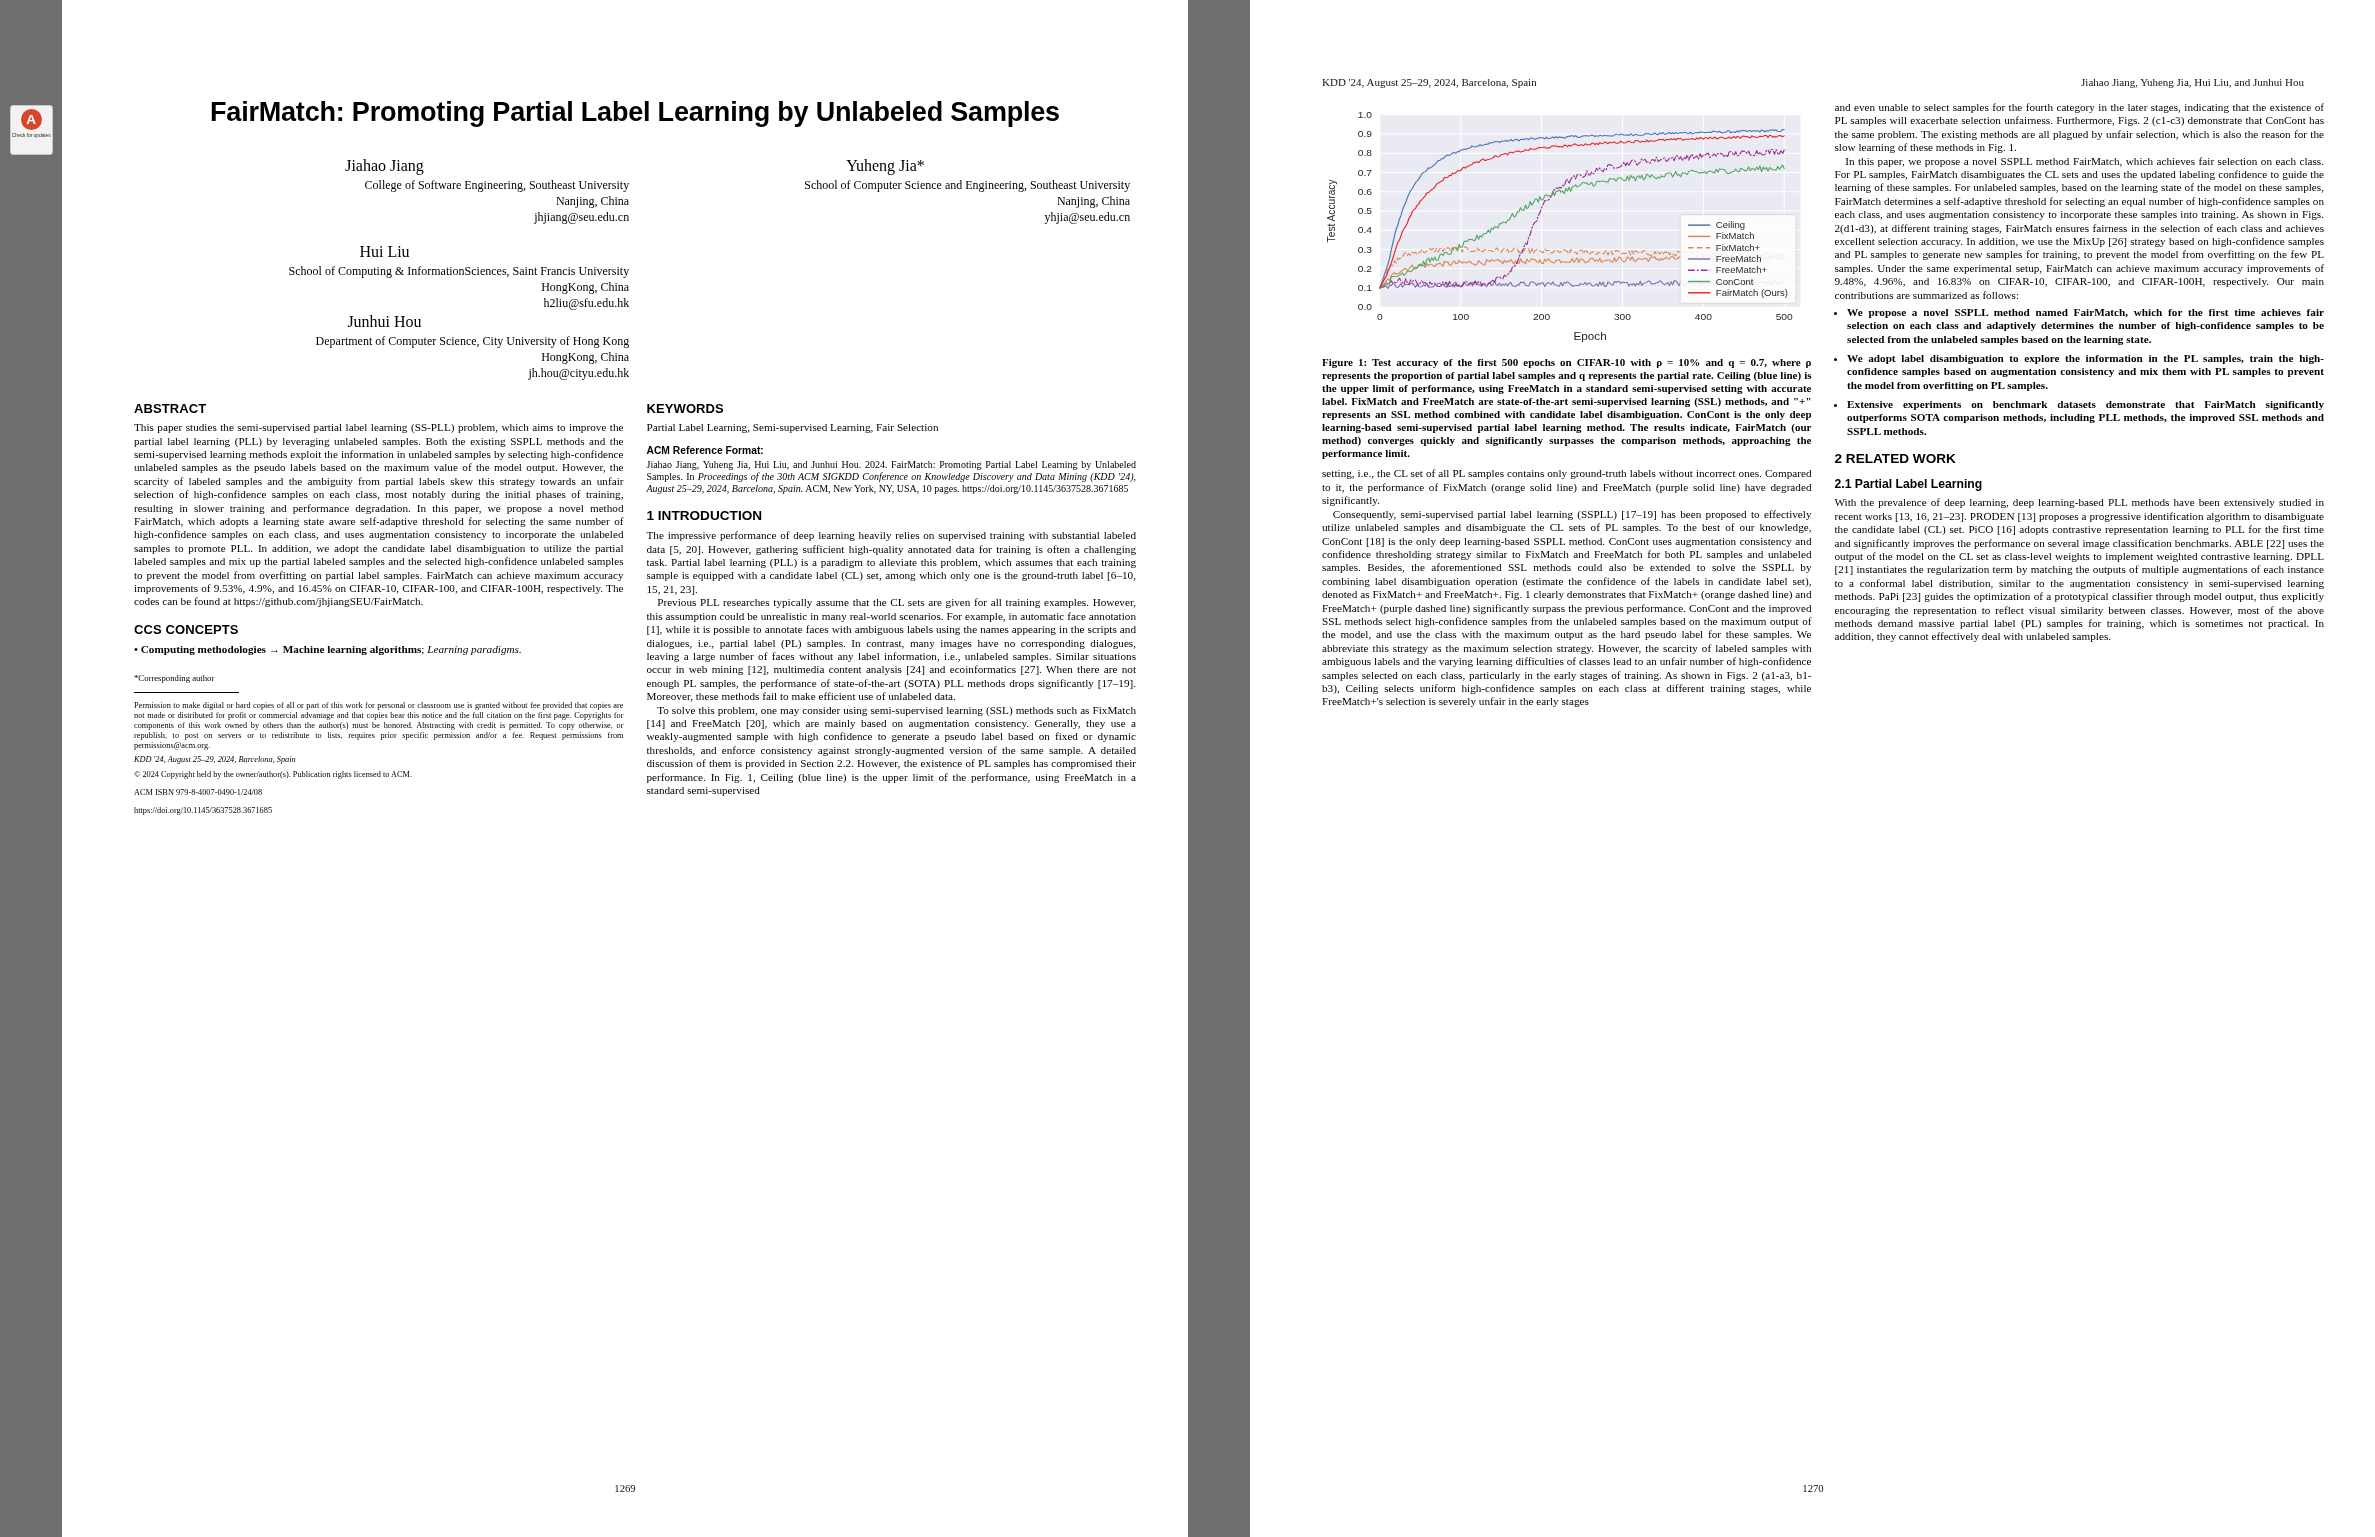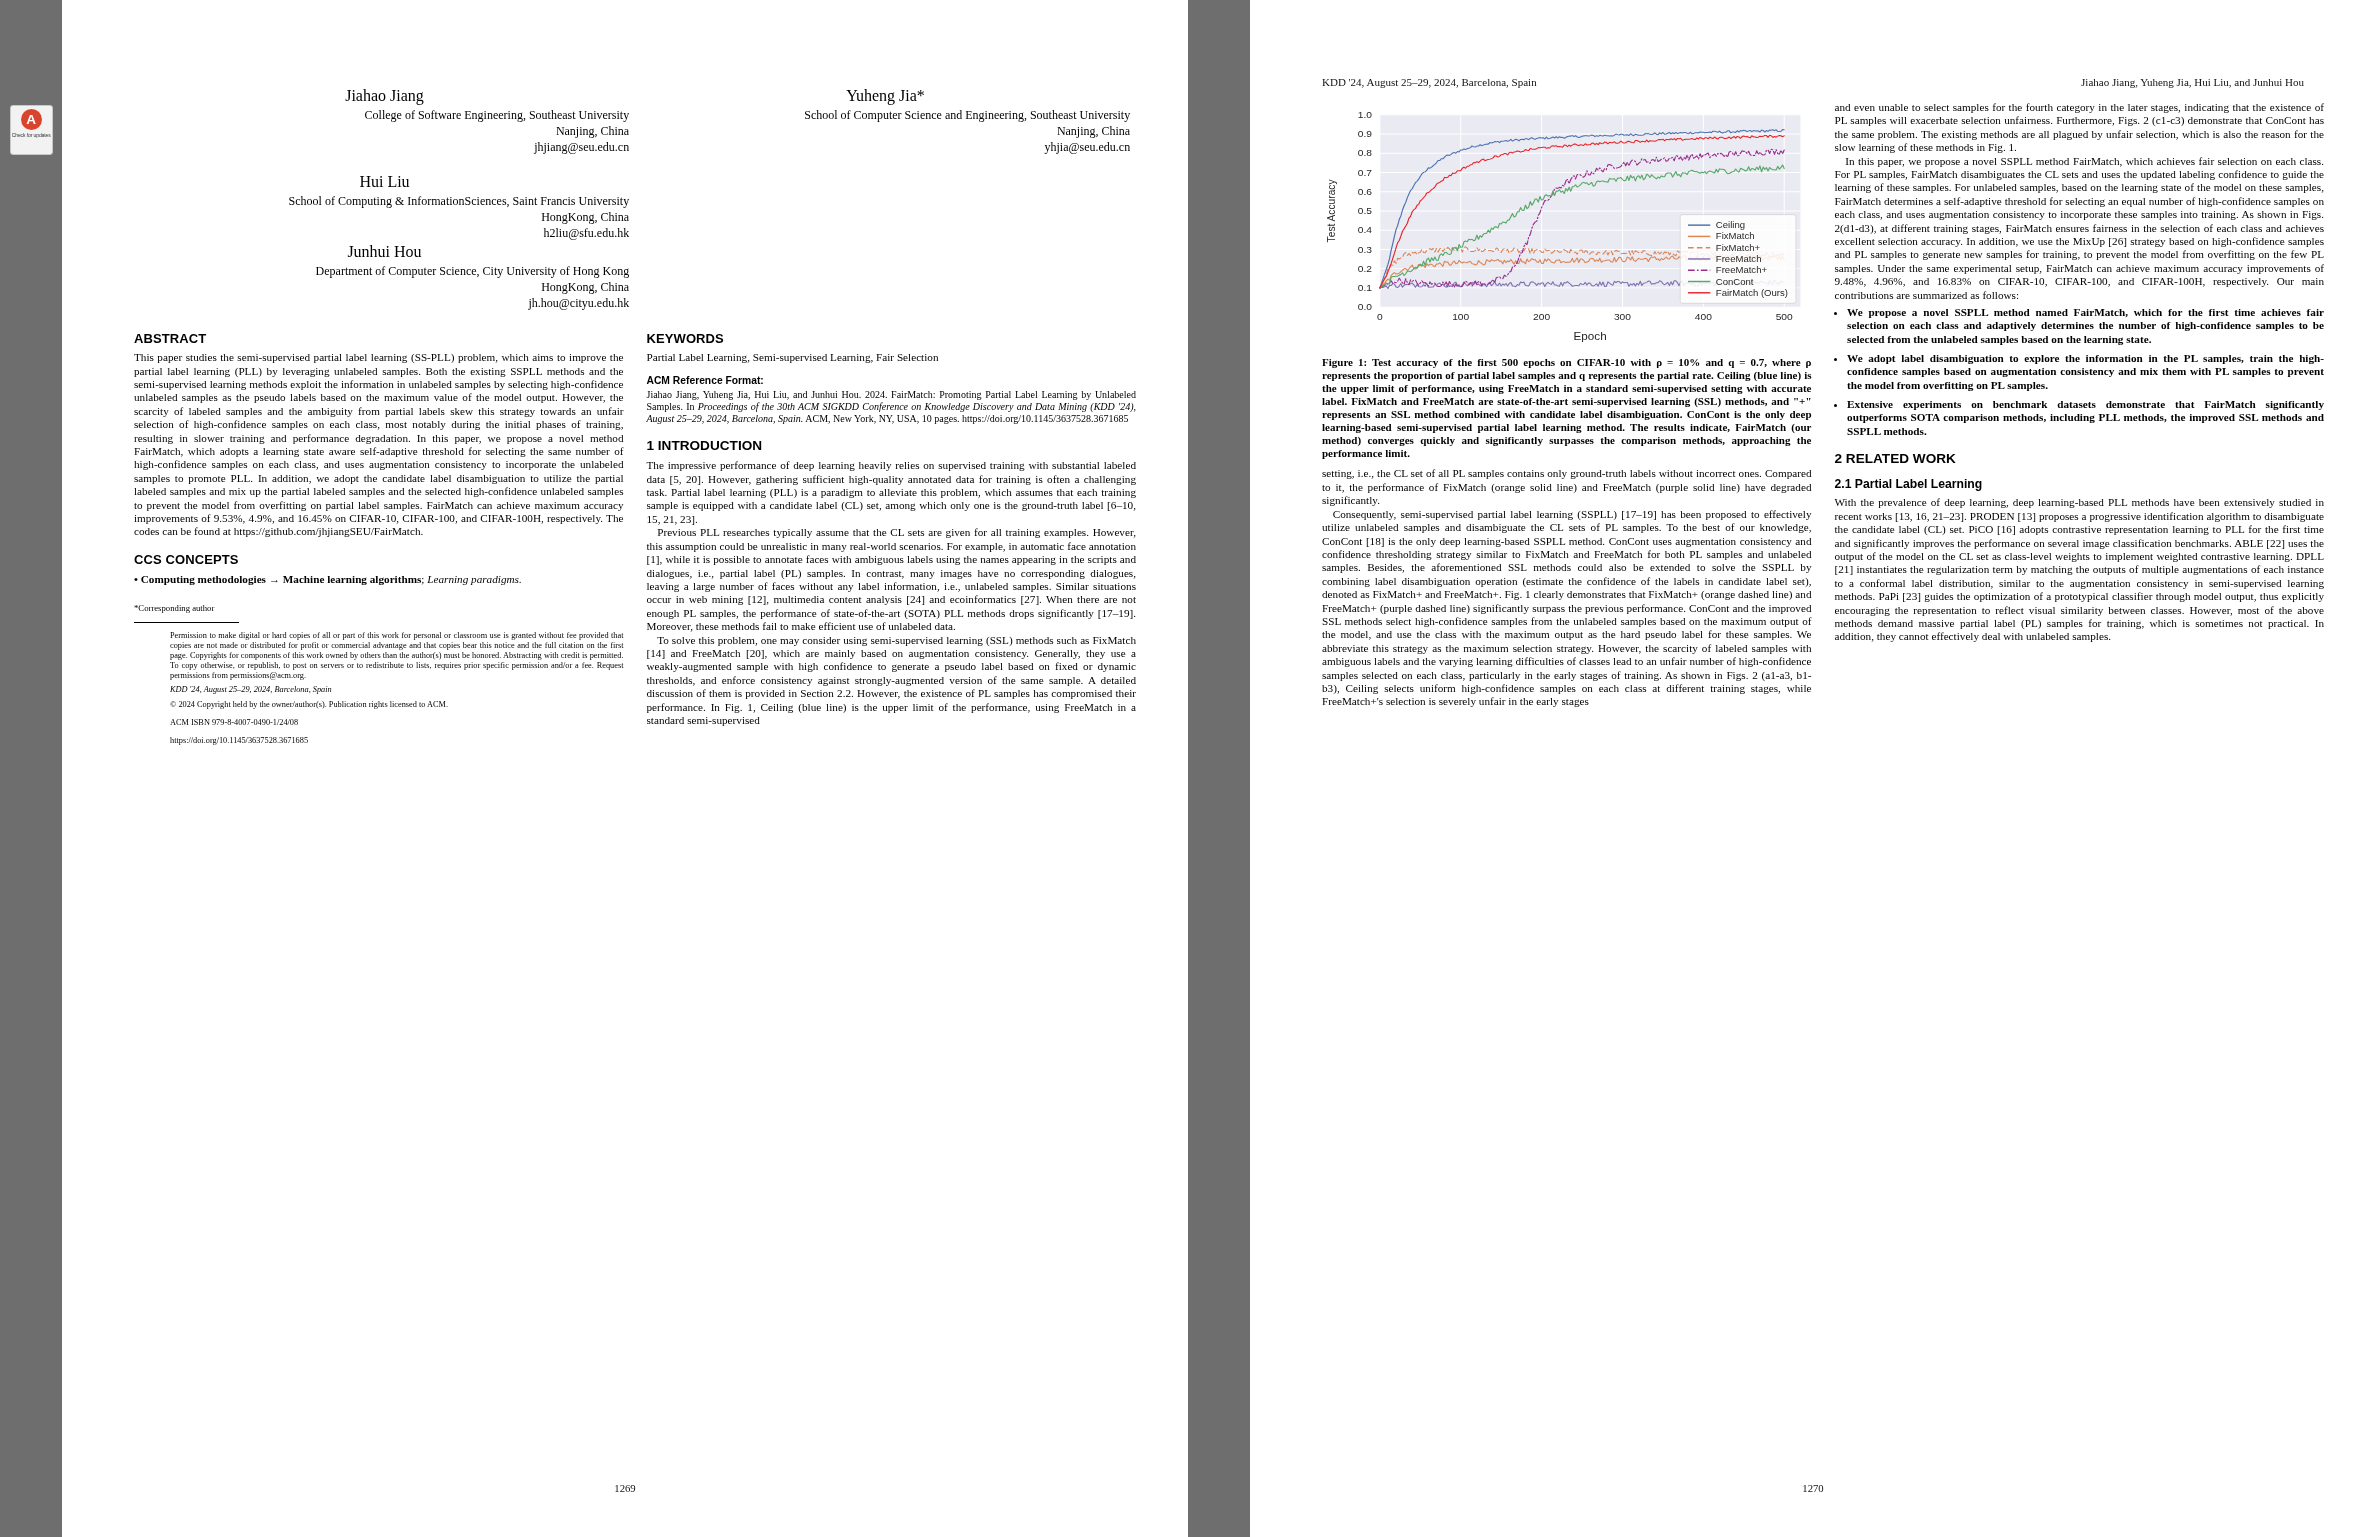--- a/index.html
+++ b/index.html
@@ -91,21 +91,21 @@
   .acmref-h { font-family:"Liberation Sans",sans-serif; font-weight:bold; font-size: 10.3px; margin: 10.7px 0 2.9px 0; }
   p.acmref { font-size: 10px; line-height: 11.7px; text-align: justify; margin: 0; }
   p.acmref i { font-style: italic; }
 
   .ccs-item { font-size: 11.2px; line-height: 13.4px; margin-top: 3.9px; }
   .ccs-item b { font-weight: bold; }
   .ccs-item i { font-style: italic; }
 
   .corresp { font-size: 8.7px; line-height: 10.7px; margin-top: 17px; }
   .rule { border: none; border-top: 0.8px solid #000; width: 105px; margin: 7.8px 0 3.9px 0; }
-  .copyright { font-size: 8.3px; line-height: 10px; text-align: justify; margin-top: 7.8px; margin-left: 36px; }
+  .copyright { font-size: 8.3px; line-height: 10px; text-align: justify; margin-top: 7.8px; }
 
   ul.bullets { margin: 3.9px 0 0 0; padding-left: 12.6px; font-weight: bold; }
   ul.bullets li { font-size: 11.2px; line-height: 13.4px; text-align: justify; margin-bottom: 5.8px; }
 
   
   .figure-wrap { margin: 3.9px 0 7.8px 0; }
   .fig-caption {
     font-family: "Liberation Serif", serif; font-weight: bold;
     font-size: 11px; line-height: 13px; text-align: justify; margin-top: 7.8px;
   }
@@ -126,20 +126,21 @@
 <div id="viewer">
 
   <div class="updates-badge">
     <div class="glyph">A</div>
     <div class="cap">Check for updates</div>
   </div>
 
   <div class="page" id="page-left">
     <div class="page-inner">
 
+      <div class="title">FairMatch: Promoting Partial Label Learning by Unlabeled Samples</div>
 
       <div class="authors">
         <div class="author-row">
           <div class="author-cell">
             <div class="author-name">Jiahao Jiang</div>
             <div class="author-line">College of Software Engineering, Southeast University</div>
             <div class="author-line">Nanjing, China</div>
             <div class="author-line">jhjiang@seu.edu.cn</div>
           </div>
           <div class="author-cell">

